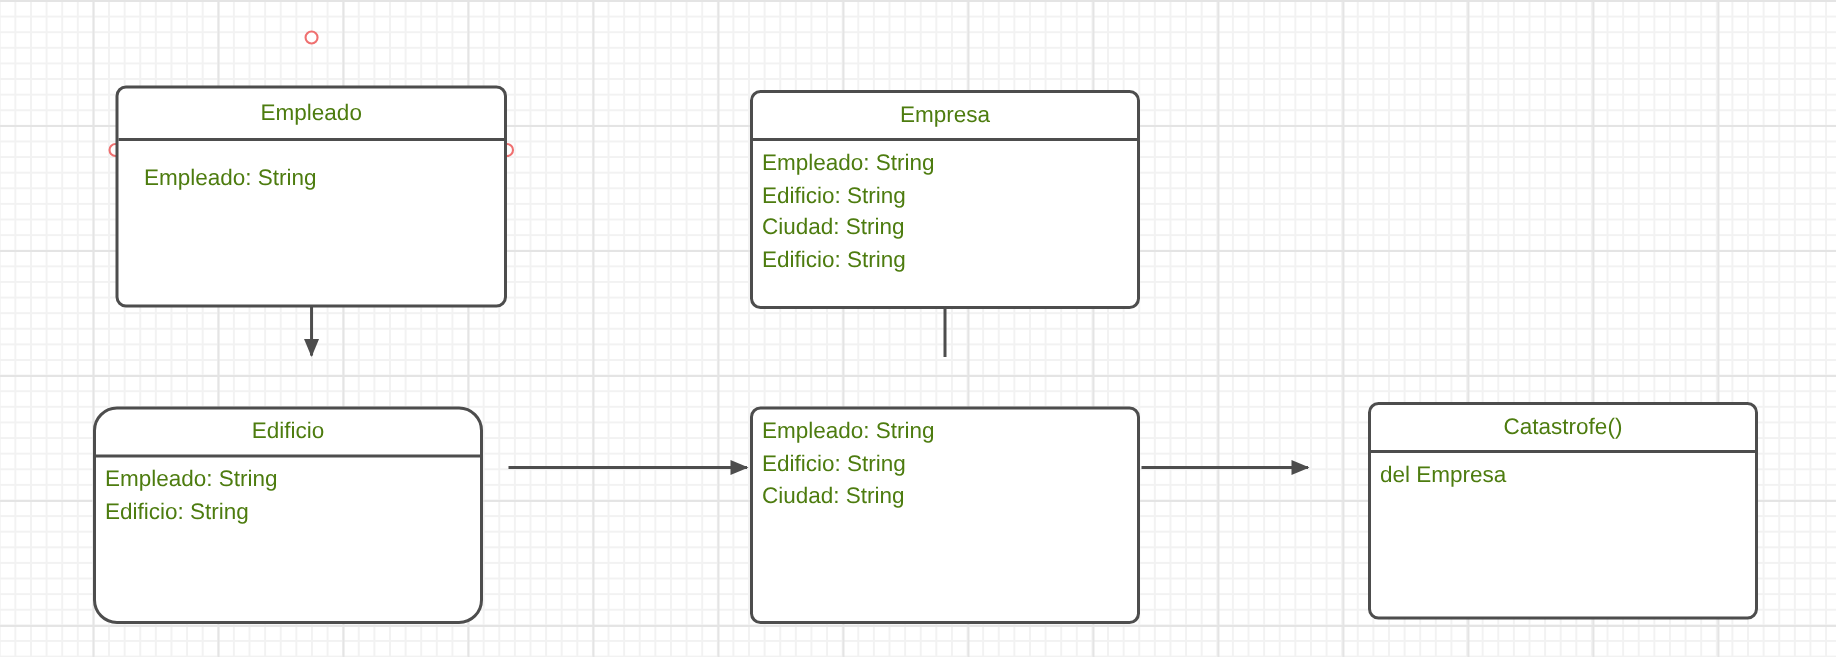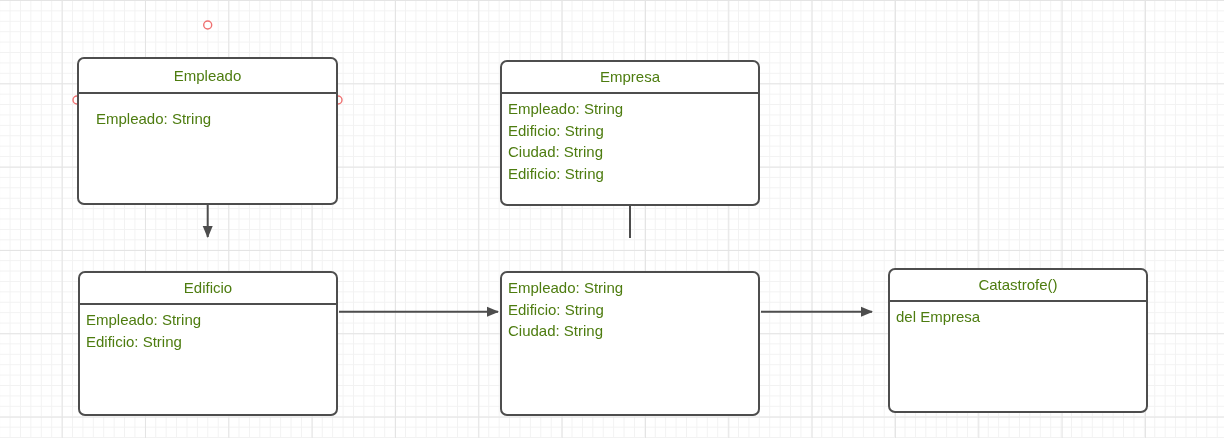--- a/index.html
+++ b/index.html
@@ -96,36 +96,36 @@
   <div class="uml-box" style="left:500px; top:28px; width:260px; height:146px;">
     <div class="uml-title">Empresa</div>
     <div class="uml-body">
       <div class="uml-attr">Empleado: String</div>
       <div class="uml-attr">Edificio: String</div>
       <div class="uml-attr">Ciudad: String</div>
       <div class="uml-attr">Edificio: String</div>
     </div>
   </div>
 
-  <div class="uml-box" style="left:78px; top:239px; width:260px; height:145px;">
+  <div class="uml-box" style="left:62px; top:239px; width:260px; height:145px;border-radius:16px;">
     <div class="uml-title">Edificio</div>
     <div class="uml-body">
       <div class="uml-attr">Empleado: String</div>
       <div class="uml-attr">Edificio: String</div>
     </div>
   </div>
 
   <div class="uml-box" style="left:500px; top:239px; width:260px; height:145px;">
     <div class="uml-body">
       <div class="uml-attr">Empleado: String</div>
       <div class="uml-attr">Edificio: String</div>
       <div class="uml-attr">Ciudad: String</div>
     </div>
   </div>
 
-  <div class="uml-box" style="left:888px; top:236px; width:260px; height:145px;">
+  <div class="uml-box" style="left:912px; top:236px; width:260px; height:145px;">
     <div class="uml-title">Catastrofe()</div>
     <div class="uml-body">
       <div class="uml-attr">del Empresa</div>
     </div>
   </div>
 
 </div>
 
 </body></html>

